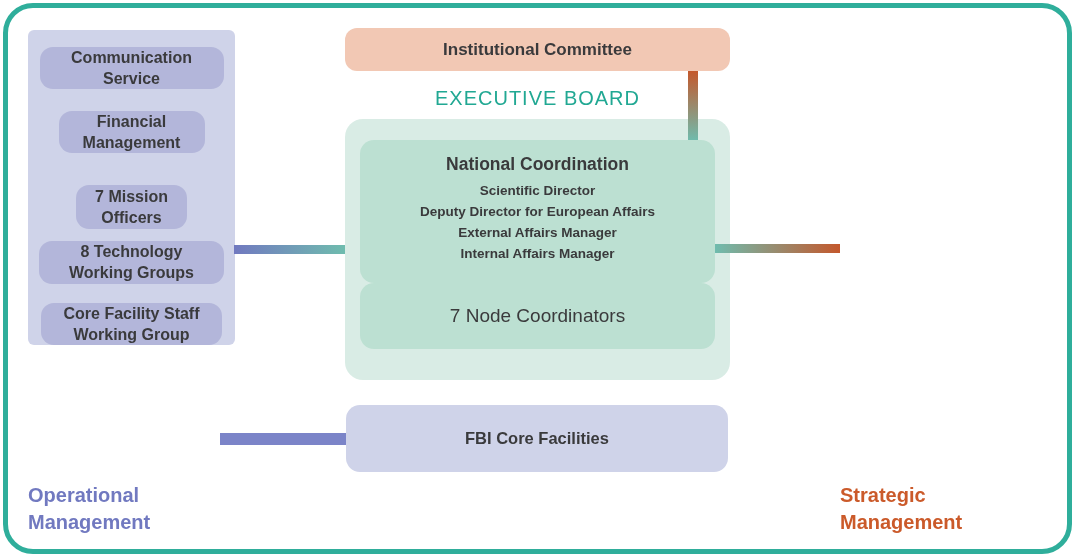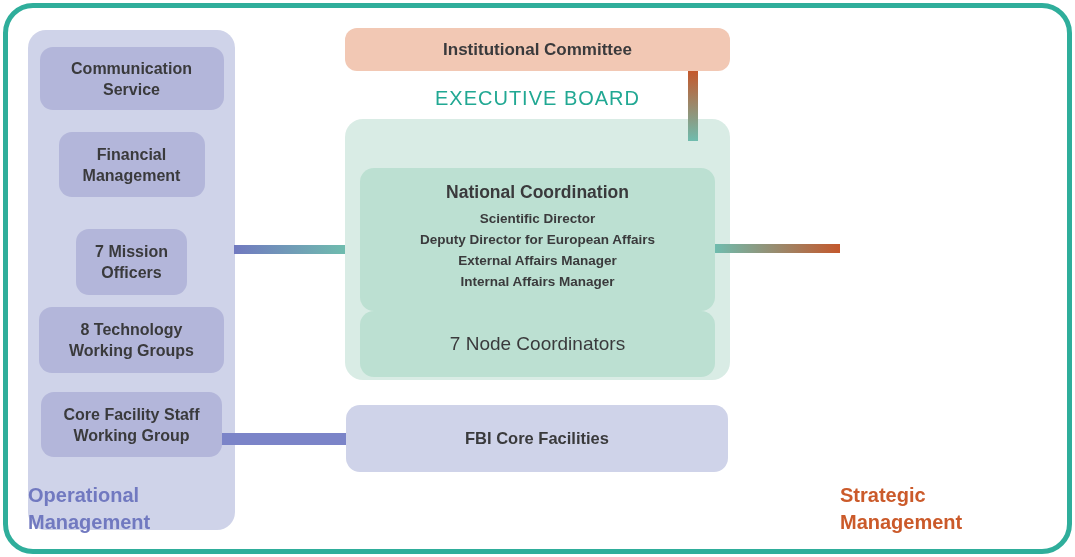--- a/index.html
+++ b/index.html
@@ -2,21 +2,21 @@
 <html style="--border-teal: #2fae9b; --teal-text: #21a893; --purple-column: #cfd3e9; --purple-box: #b3b6da; --purple-accent: #7179c0; --purple-connector: #7b84c8; --green-panel: #d9ece5; --green-box: #bce0d2; --salmon-column: #f3d1c1; --salmon-box: #e0a388; --salmon-light: #f2c8b4; --orange-accent: #cb5a2a; --connector-teal: #6fbcae; --connector-orange: #c4582c; --fbi-box: #cfd3e9; --text-dark: #3a3a3c;"><head>
 <meta charset="utf-8">
 <style>
   html,body{margin:0;padding:0;background:#ffffff;}
   body{font-family:"Liberation Sans", sans-serif;}
   .canvas{position:relative;width:1075px;height:557px;background:#ffffff;overflow:hidden;}
 
   .frame{position:absolute;inset:3px;border:5px solid var(--border-teal,#2fae9b);border-radius:30px;box-sizing:border-box;}
 
   
-  .column{position:absolute;top:30px;height:500px;border-radius:18px;display:flex;flex-direction:column;align-items:center;box-sizing:border-box;}
+  .column{position:absolute;top:30px;height:315px;border-radius:6px;display:flex;flex-direction:column;align-items:center;box-sizing:border-box;}
   .col-left{left:28px;width:207px;background:var(--purple-column,#cfd3e9);}
   .col-right{left:840px;width:208px;background:var(--salmon-column,#f3d1c1);}
 
   .obox{position:relative;z-index:2;border-radius:13px;display:flex;align-items:center;justify-content:center;
         text-align:center;font-weight:bold;font-size:16px;line-height:21px;color:var(--text-dark,#3a3a3c);
         white-space:pre-line;box-sizing:border-box;}
   .col-left .obox{background:var(--purple-box,#b3b6da);}
   .col-right .obox{background:var(--salmon-box,#e0a388);}
 
   .col-left .obox:nth-of-type(1){width:184px;height:63px;margin-top:17px;}
@@ -36,21 +36,21 @@
   .label-right{left:840px;width:208px;color:var(--orange-accent,#cb5a2a);}
 
   
   .inst-box{position:absolute;left:345px;top:28px;width:385px;height:43px;z-index:2;background:var(--salmon-light,#f2c8b4);
             border-radius:12px;display:flex;align-items:center;justify-content:center;
             font-weight:bold;font-size:17px;color:var(--text-dark,#3a3a3c);}
   .exec-title{position:absolute;left:345px;top:87px;width:385px;text-align:center;
               font-weight:normal;font-size:20px;letter-spacing:1px;color:var(--teal-text,#21a893);}
   .green-panel{position:absolute;left:345px;top:119px;width:385px;height:261px;background:var(--green-panel,#d9ece5);border-radius:18px;}
   .green-box{position:absolute;z-index:2;left:360px;width:355px;background:var(--green-box,#bce0d2);border-radius:14px;
-             color:var(--text-dark,#3a3a3c);box-sizing:border-box;text-align:center;margin-top:28px;}
+             color:var(--text-dark,#3a3a3c);box-sizing:border-box;text-align:center;}
   .nat-box{top:140px;height:143px;padding-top:11px;}
   .nat-title{font-weight:bold;font-size:17.5px;line-height:26px;margin-bottom:3px;}
   .nat-role{font-weight:bold;font-size:13.5px;line-height:21px;}
   .node-box{top:283px;height:66px;display:flex;align-items:center;justify-content:center;font-weight:normal;font-size:19px;}
   .fbi-box{position:absolute;left:346px;top:405px;width:382px;height:67px;z-index:2;background:var(--fbi-box,#cfd3e9);
            border-radius:14px;display:flex;align-items:center;justify-content:center;
            font-weight:bold;font-size:16.5px;color:var(--text-dark,#3a3a3c);}
 
   
   .connector{position:absolute;z-index:1;}

